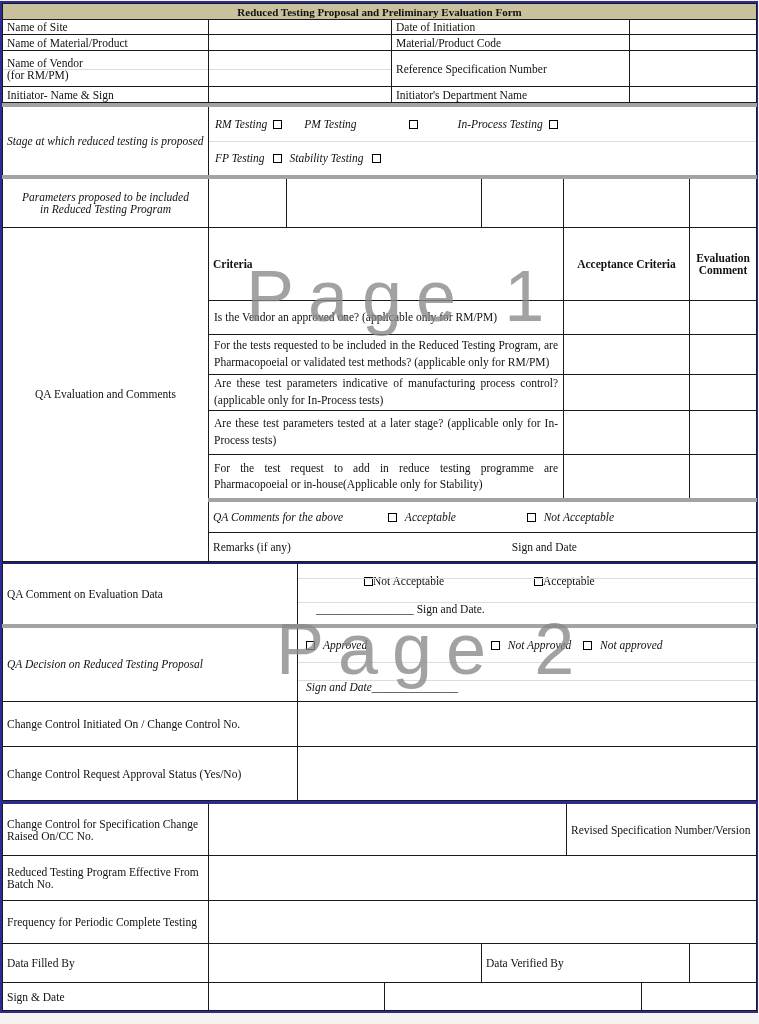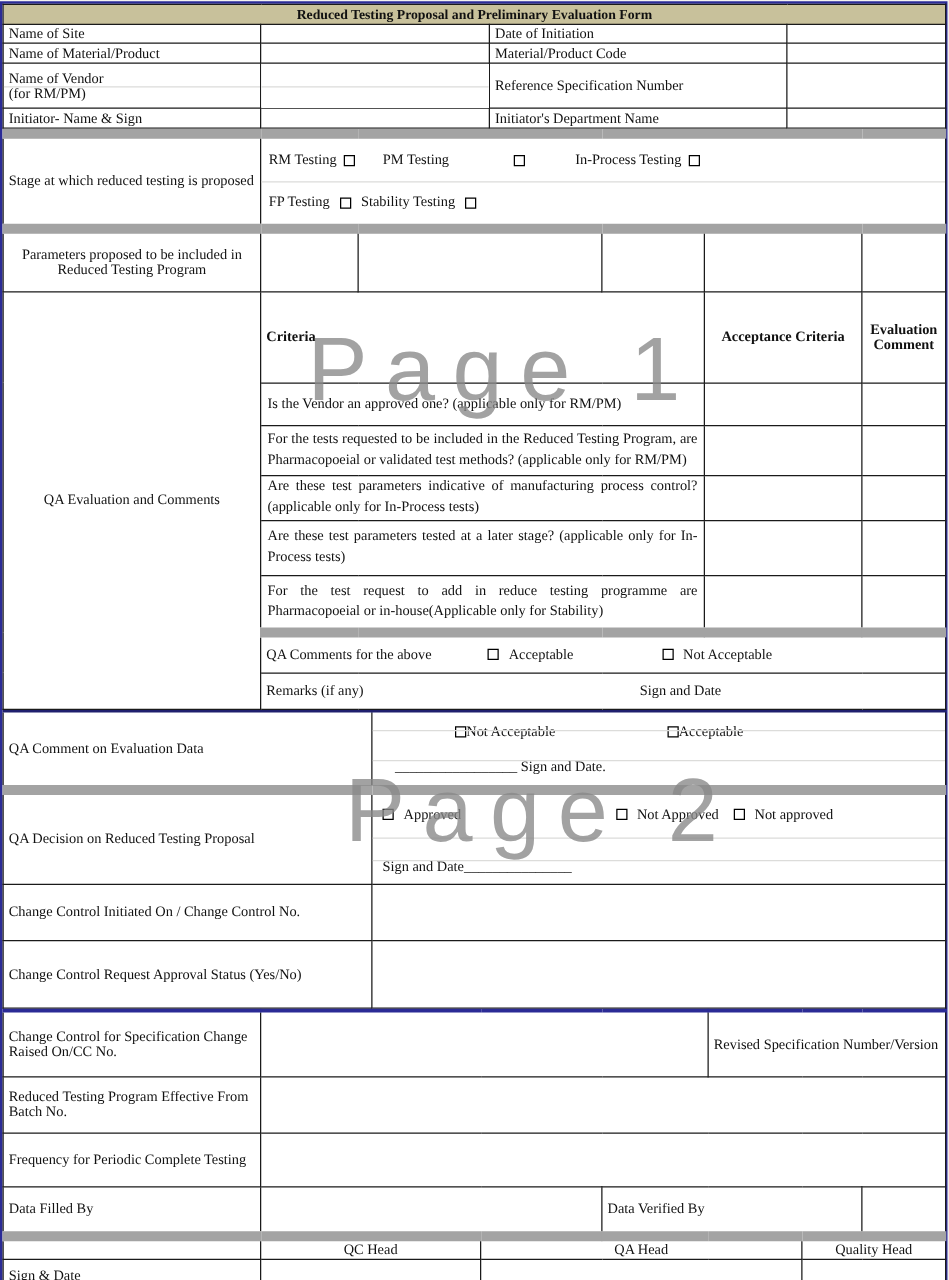--- a/index.html
+++ b/index.html
@@ -15,21 +15,21 @@
   }
   table { border-collapse:collapse; table-layout:fixed; width:100%; }
   td { border:1px solid #1a1a1a; vertical-align:middle; padding:1px 4px; overflow:hidden; }
   .title-cell {
     background:#c8c19b; text-align:center; font-weight:bold; font-size:11px;
     border-bottom:1px solid #1a1a1a; height:16px; padding:0 2px;
   }
   .lbl { text-align:left; }
   .lbl-c { text-align:center; }
   .val { background:#fff; }
-  .bt2 td { border-top:8px solid #a3a3a3; }
+  .bt2 td { border-top:4px solid #a3a3a3;font-style:italic; }
   .tB td, .tC td, .tD td { vertical-align:middle; }
   .crit { text-align:justify; padding:0 5px; line-height:1.45; }
   .hdr-b { font-weight:bold; }
   .center { text-align:center; }
   .cb {
     display:inline-block; width:9px; height:9px; border:1.6px solid #000;
     vertical-align:-1px; background:#fff;
   }
   .stage-cell { position:relative; padding:0 6px; }
   .stage-line { display:flex; align-items:center; height:34px; }
@@ -257,26 +257,20 @@
       <tr style="height:43px">
         <td class="lbl">Frequency for Periodic Complete Testing</td>
         <td colspan="6" class="val"></td>
       </tr>
       <tr style="height:39px">
         <td class="lbl">Data Filled By</td>
         <td colspan="2" class="val"></td>
         <td colspan="3" class="lbl">Data Verified By</td>
         <td class="val"></td>
       </tr>
-      <tr class="bt2" style="height:18px">
-        <td></td>
-        <td class="center">QC Head</td>
-        <td colspan="3" class="center">QA Head</td>
-        <td colspan="2" class="center">Quality Head</td>
-      </tr>
       <tr style="height:28px">
         <td class="lbl">Sign &amp; Date</td>
         <td class="val"></td>
         <td colspan="3" class="val"></td>
         <td colspan="2" class="val"></td>
       </tr>
     </tbody>
       </table>
 
   </div>

